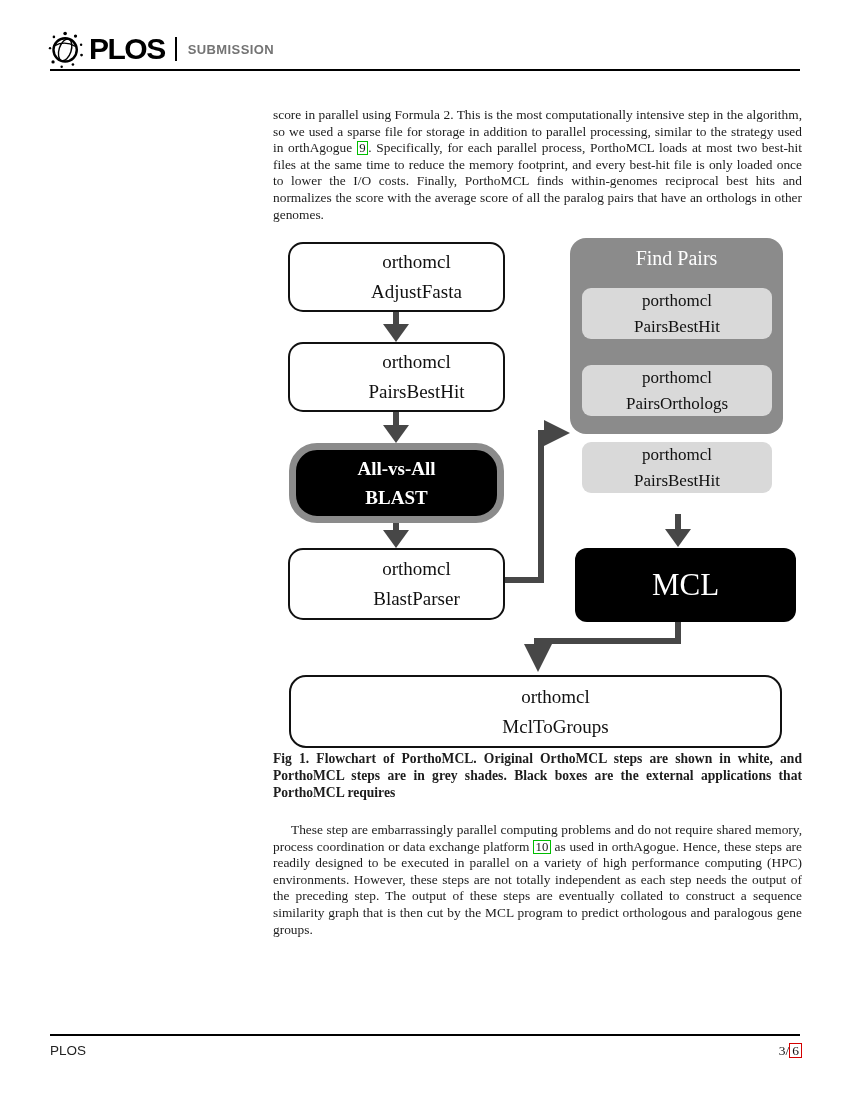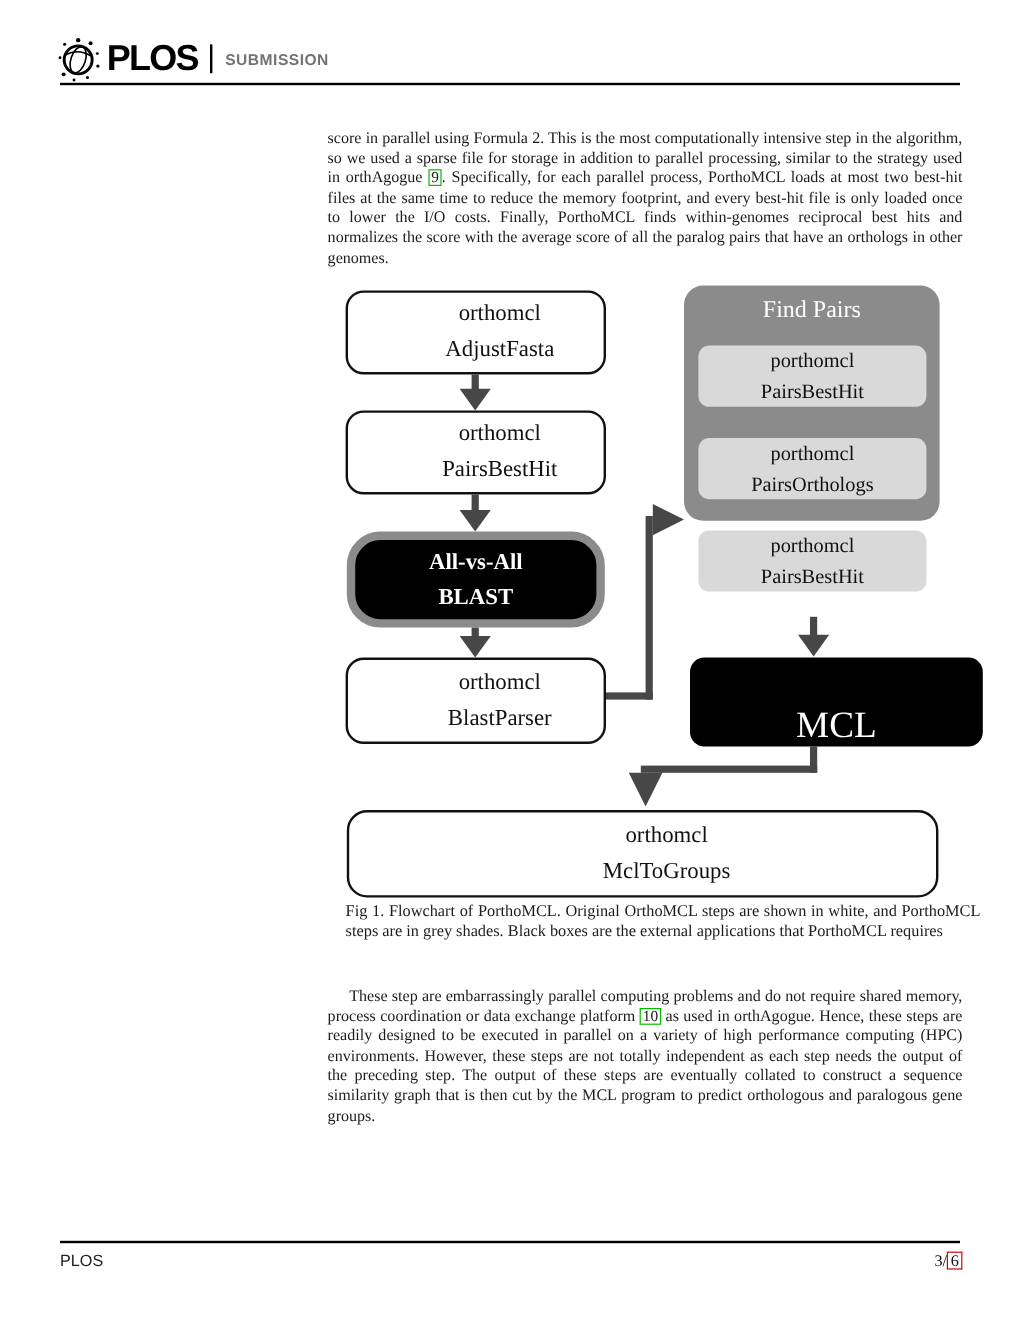--- a/index.html
+++ b/index.html
@@ -35,22 +35,22 @@
     font-size: 13.4px; line-height: 16.6px; text-align: justify;
   }
   .para1 { top: 107px; }
   .para2 { top: 822px; text-indent: 18px; }
   .cite {
     display: inline-block; border: 1.5px solid #00bd00; color: #1c1c1c;
     padding: 0 1.5px; line-height: 12px; font-size: 12.8px; text-indent: 0;
     cursor: pointer;
   }
   .caption {
-    position: absolute; left: 288px; top: 751px; width: 529px;
-    font-size: 13.6px; line-height: 16.8px; font-weight: normal; text-align: justify;
+    position: absolute; left: 273px; top: 751px; width: 529px;
+    font-size: 13.6px; line-height: 16.8px; font-weight: bold; text-align: justify;
   }
   
   .fig { position: absolute; left: 288px; top: 237px; width: 503px; height: 514px; }
   .node { position: absolute; display: flex; flex-direction: column; justify-content: center;
           align-items: center; text-align: center; }
   .whitebox {
     background: #fff; border: 2.5px solid #111; border-radius: 15px;
     font-size: 19px; line-height: 30px; color: #111; padding-left: 40px;
   }
   .blackbox {
@@ -172,21 +172,21 @@
       </div>
       <div class="lightbox" style="left:12px; top:204px; width:190px; height:51px;">
         <span>porthomcl</span>
         <span>PairsBestHit</span>
       </div>
     </div>
 
     <div class="conn" style="left:387px; top:277px; width:6px; height:16px;"></div>
     <div class="ah-down" style="left:377px; top:292px;"></div>
 
-    <div class="node blackbox mcl" style="left:287px; top:311px; width:244px; height:74px;justify-content:flex-end;">
+    <div class="node blackbox mcl" style="left:287px; top:311px; width:221px; height:74px;">
       <span>MCL</span>
     </div>
 
     <div class="conn" style="left:387px; top:385px; width:6px; height:22px;"></div>
     <div class="conn" style="left:246px; top:401px; width:147px; height:6px;"></div>
     <div class="ah-down-big" style="left:236px; top:407px;"></div>
 
     <div class="node whitebox" style="left:1px; top:438px; width:493px; height:73px; border-radius:17px;">
       <span>orthomcl</span>
       <span>MclToGroups</span>

